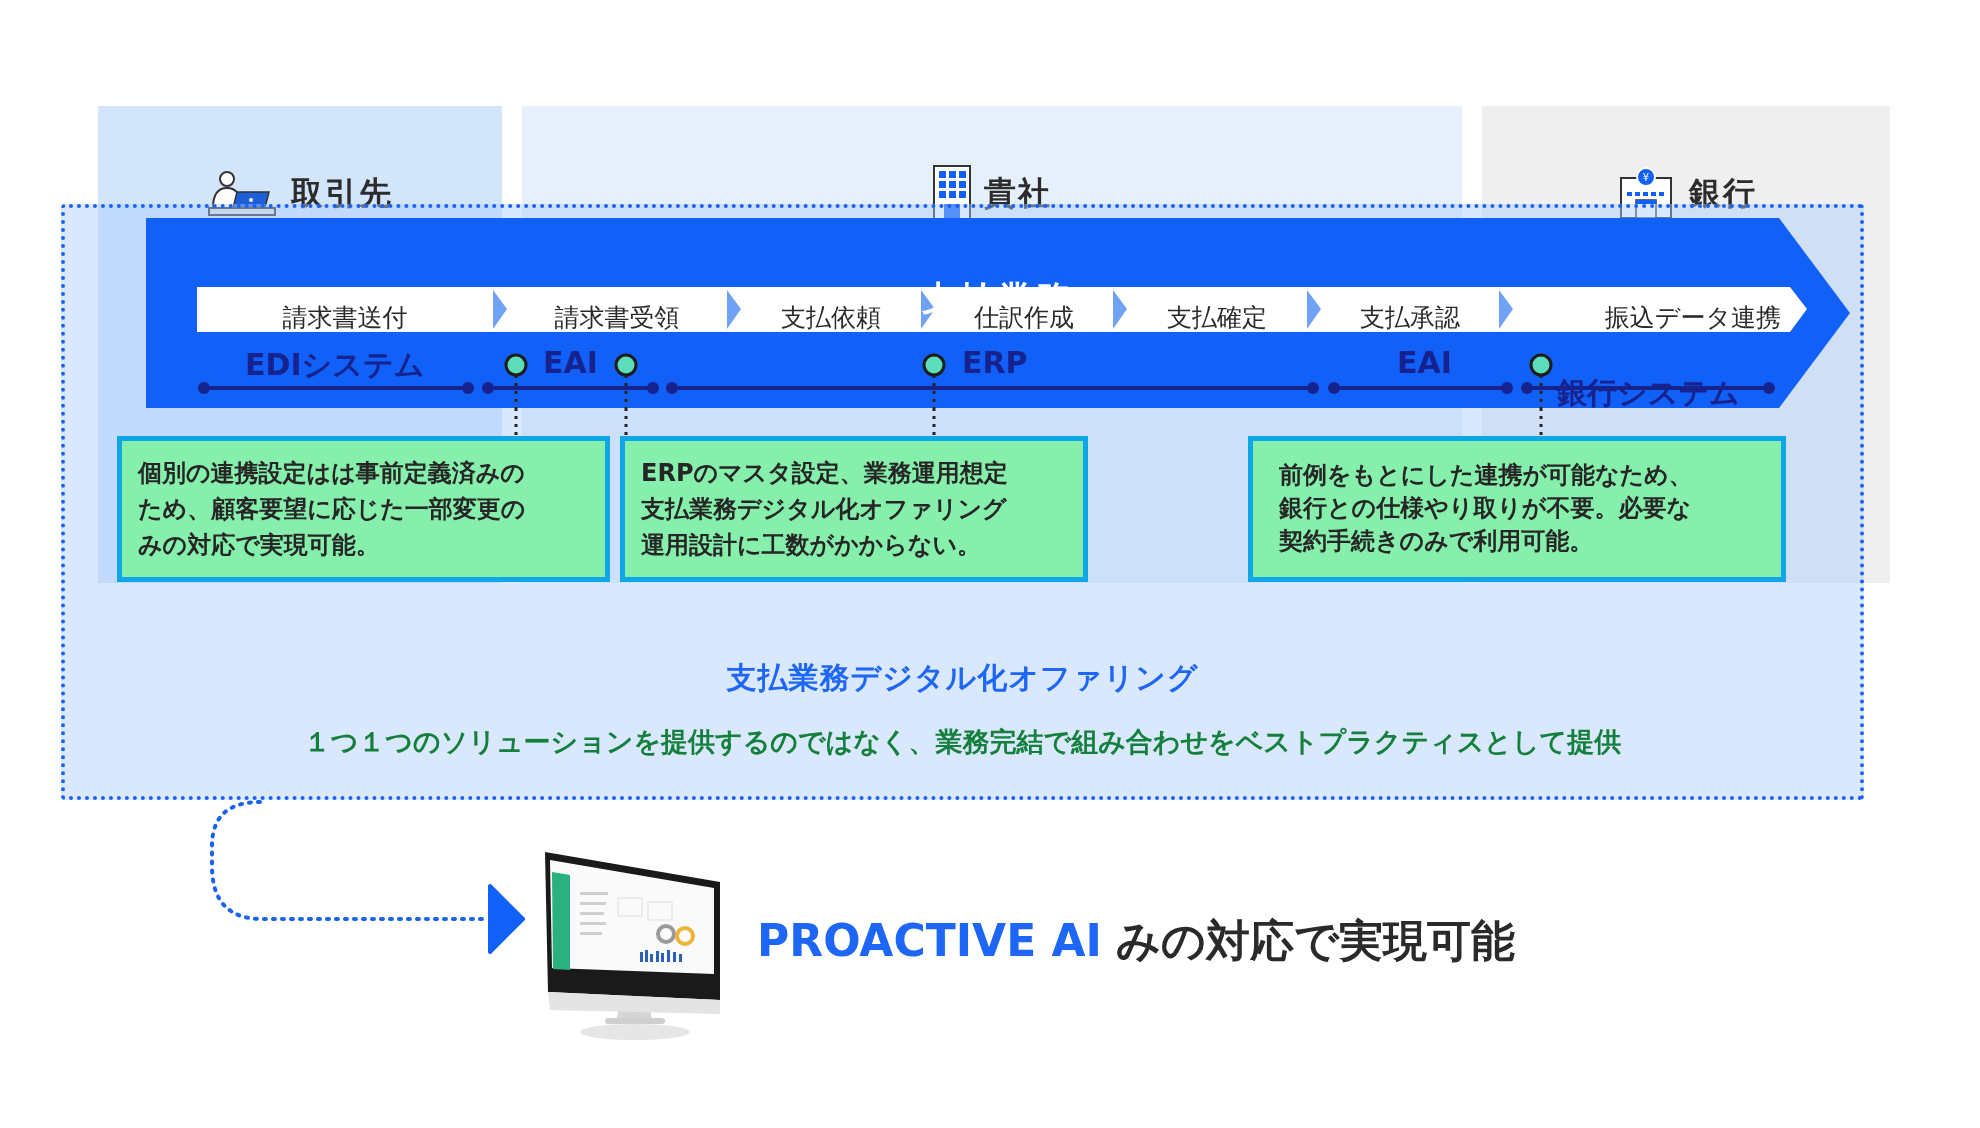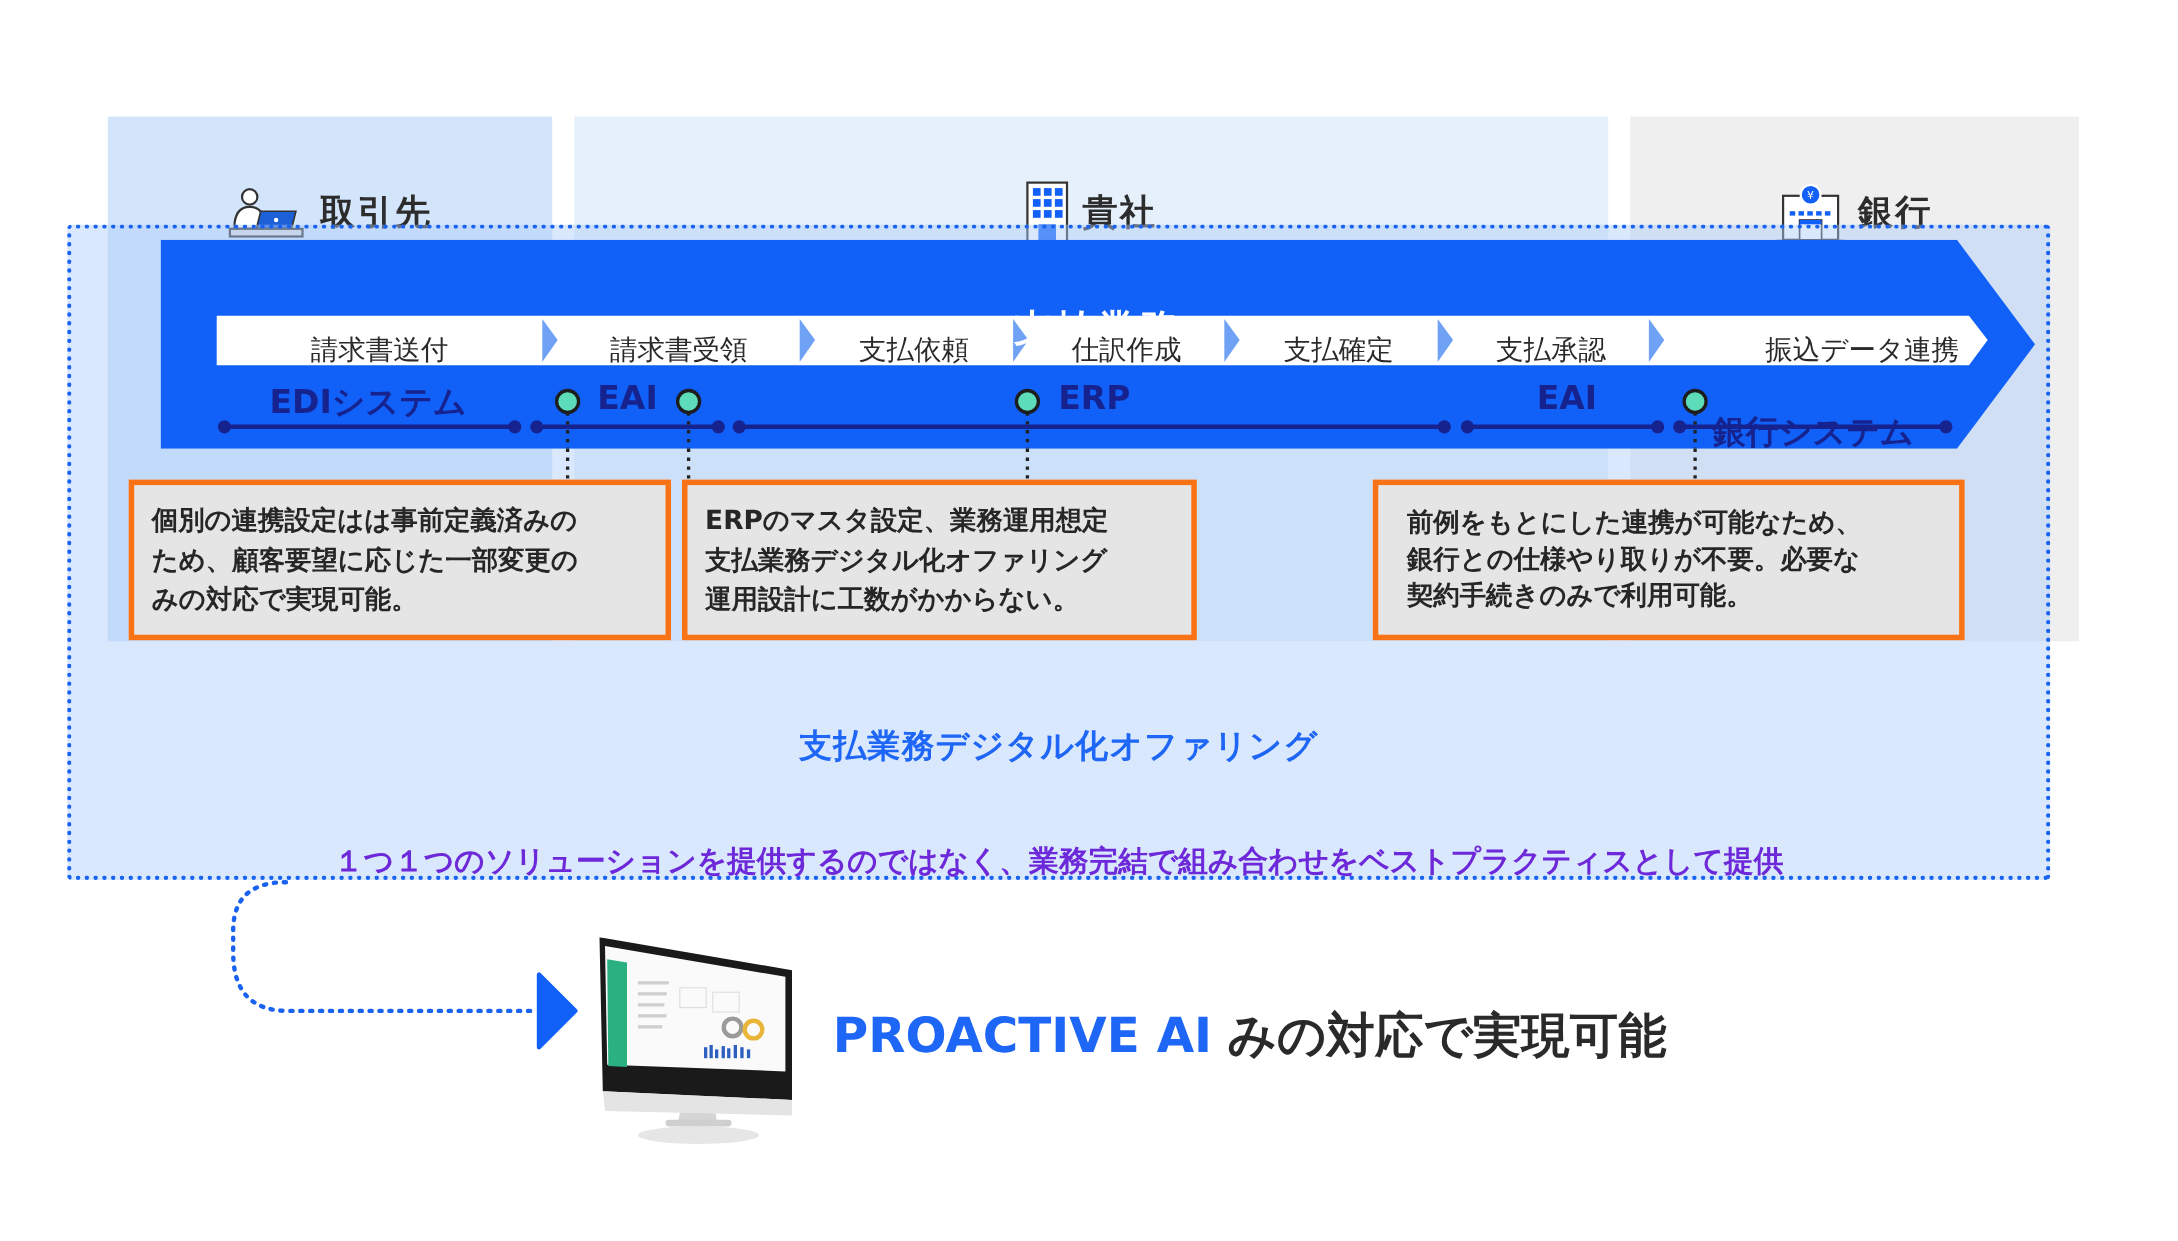--- a/index.html
+++ b/index.html
@@ -19,24 +19,24 @@
   .offering { position: absolute; left: 61px; top: 204px; width: 1803px; height: 596px; border: 4px dotted #1a62f0; background: rgba(172, 204, 250, 0.45); border-radius: 4px; }
 
   
   .big-arrow { position: absolute; left: 146px; top: 218px; width: 1704px; height: 190px; }
   .arrow-title { position: absolute; left: 146px; top: 233px; width: 1704px; text-align: center; color: #fff; font-size: 34px; font-weight: bold; letter-spacing: 4px; margin-top: 43px; }
   .step-label { position: absolute; top: 287px; height: 61px; display: flex; align-items: center; justify-content: center; font-size: 25px; font-weight: normal; color: #2a2a2a; }
 
   .sys-label { position: absolute; top: 345px; font-size: 30px; font-weight: bold; color: #16238f; white-space: nowrap; }
 
   
-  .callout { position: absolute; top: 436px; height: 146px; background: #e5e5e5; border: 5px solid #f97316; padding: 14px 16px; font-size: 24px; line-height: 36px; color: #262626; font-weight: bold; }
+  .callout { position: absolute; top: 436px; height: 146px; background: #86efac; border: 5px solid #0ea5e9; padding: 14px 16px; font-size: 24px; line-height: 36px; color: #262626; font-weight: bold; }
 
   .offering-title { position: absolute; left: 61px; width: 1803px; top: 658px; text-align: center; font-size: 30px; font-weight: bold; color: #1e66f5; letter-spacing: 1px; }
-  .offering-sub { position: absolute; left: 61px; width: 1803px; top: 724px; text-align: center; font-size: 27px; font-weight: bold; color: #6d28d9; margin-top: 41px; }
+  .offering-sub { position: absolute; left: 61px; width: 1803px; top: 724px; text-align: center; font-size: 27px; font-weight: bold; color: #15803d; }
 
   .pa-text { position: absolute; left: 757px; top: 912px; font-size: 44px; font-weight: bold; white-space: nowrap; }
   .pa-brand { color: #1e66f5; }
   .pa-rest { color: #2a2a2a; margin-left: 14px; }
 </style>
 </head>
 <body>
 
 <div class="col col-partner">
   <div class="col-head">

